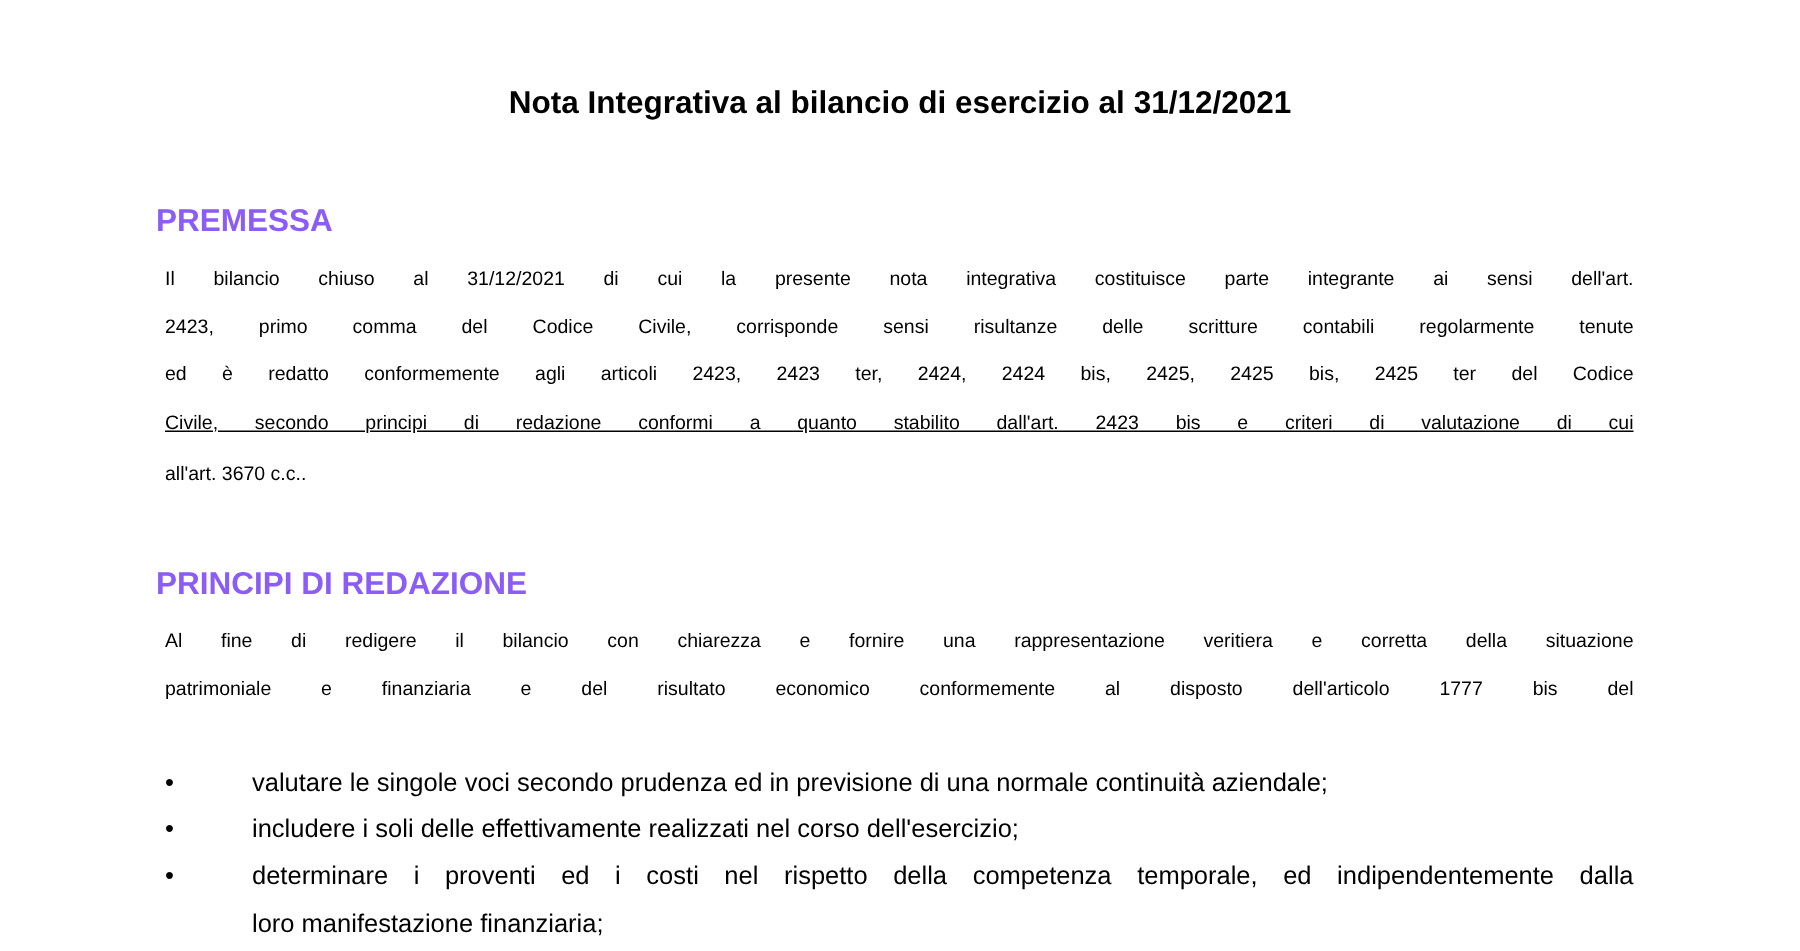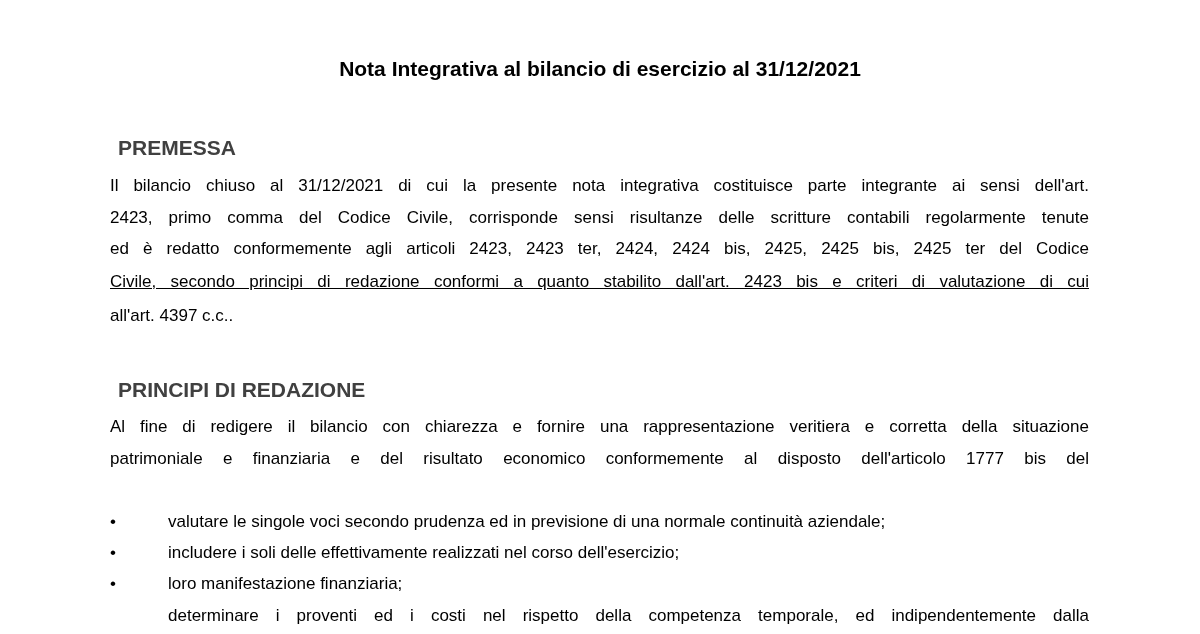--- a/index.html
+++ b/index.html
@@ -26,31 +26,31 @@
       left: 0;
       width: 1200px;
       top: 55px;
       text-align: center;
       font-weight: bold;
       font-size: 21px;
       line-height: 28px;
     }
     .section-heading {
       position: absolute;
-      left: 118px;
+      left: 104px;
       font-weight: bold;
       font-size: 21px;
       line-height: 28px;
-      color: #404040;
+      color: #8b5cf6;
     }
     .para {
       position: absolute;
       left: 110px;
       width: 979px;
-      font-size: 17px;
+      font-size: 13px;
       line-height: 31.5px;
       text-align: justify;
     }
     .line {
       display: block;
       white-space: nowrap;
       text-align: justify;
       text-align-last: justify;
     }
     .line.last {
@@ -83,21 +83,21 @@
 
   <div class="doc-title">Nota Integrativa al bilancio di esercizio al 31/12/2021</div>
 
   <div class="section-heading" style="top:134px;">PREMESSA</div>
 
   <div class="para" style="top:170px;">
     <span class="line">Il bilancio chiuso al 31/12/2021 di cui la presente nota integrativa costituisce parte integrante ai sensi dell'art.</span>
     <span class="line">2423, primo comma del Codice Civile, corrisponde sensi risultanze delle scritture contabili regolarmente tenute</span>
     <span class="line">ed è redatto conformemente agli articoli 2423, 2423 ter, 2424, 2424 bis, 2425, 2425 bis, 2425 ter del Codice</span>
     <span class="line" style="line-height:34px;text-decoration:underline;">Civile, secondo principi di redazione conformi a quanto stabilito dall'art. 2423 bis e criteri di valutazione di cui</span>
-    <span class="line last" style="line-height:34px;">all'art. 4397 c.c..</span>
+    <span class="line last" style="line-height:34px;">all'art. 3670 c.c..</span>
   </div>
 
   <div class="section-heading" style="top:376px;">PRINCIPI DI REDAZIONE</div>
 
   <div class="para" style="top:411px;">
     <span class="line">Al fine di redigere il bilancio con chiarezza e fornire una rappresentazione veritiera e corretta della situazione</span>
     <span class="line">patrimoniale e finanziaria e del risultato economico conformemente al disposto dell'articolo 1777 bis del</span>
   </div>
 
   <div class="bullet-row" style="top:506px;">
@@ -110,18 +110,18 @@
   <div class="bullet-row" style="top:537px;">
     <span class="bullet-dot">•</span>
     <span class="bullet-text">
       <span class="line last">includere i soli delle effettivamente realizzati nel corso dell'esercizio;</span>
     </span>
   </div>
 
   <div class="bullet-row" style="top:568px;">
     <span class="bullet-dot">•</span>
     <span class="bullet-text">
+      <span class="line">determinare i proventi ed i costi nel rispetto della competenza temporale, ed indipendentemente dalla</span>
       <span class="line last">loro manifestazione finanziaria;</span>
-      <span class="line">determinare i proventi ed i costi nel rispetto della competenza temporale, ed indipendentemente dalla</span>
     </span>
   </div>
 
 </div>
 
 </body></html>

